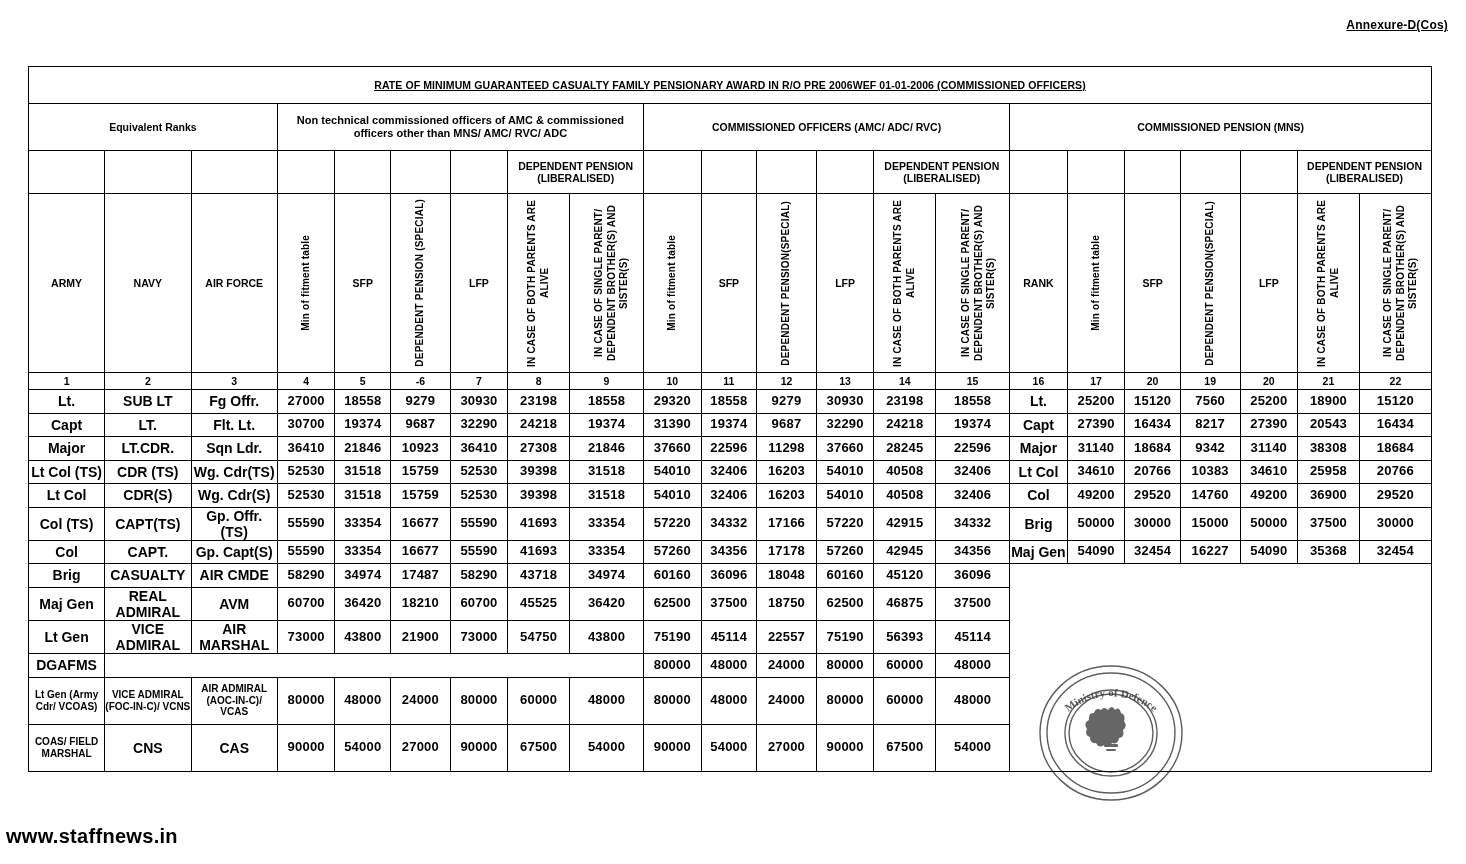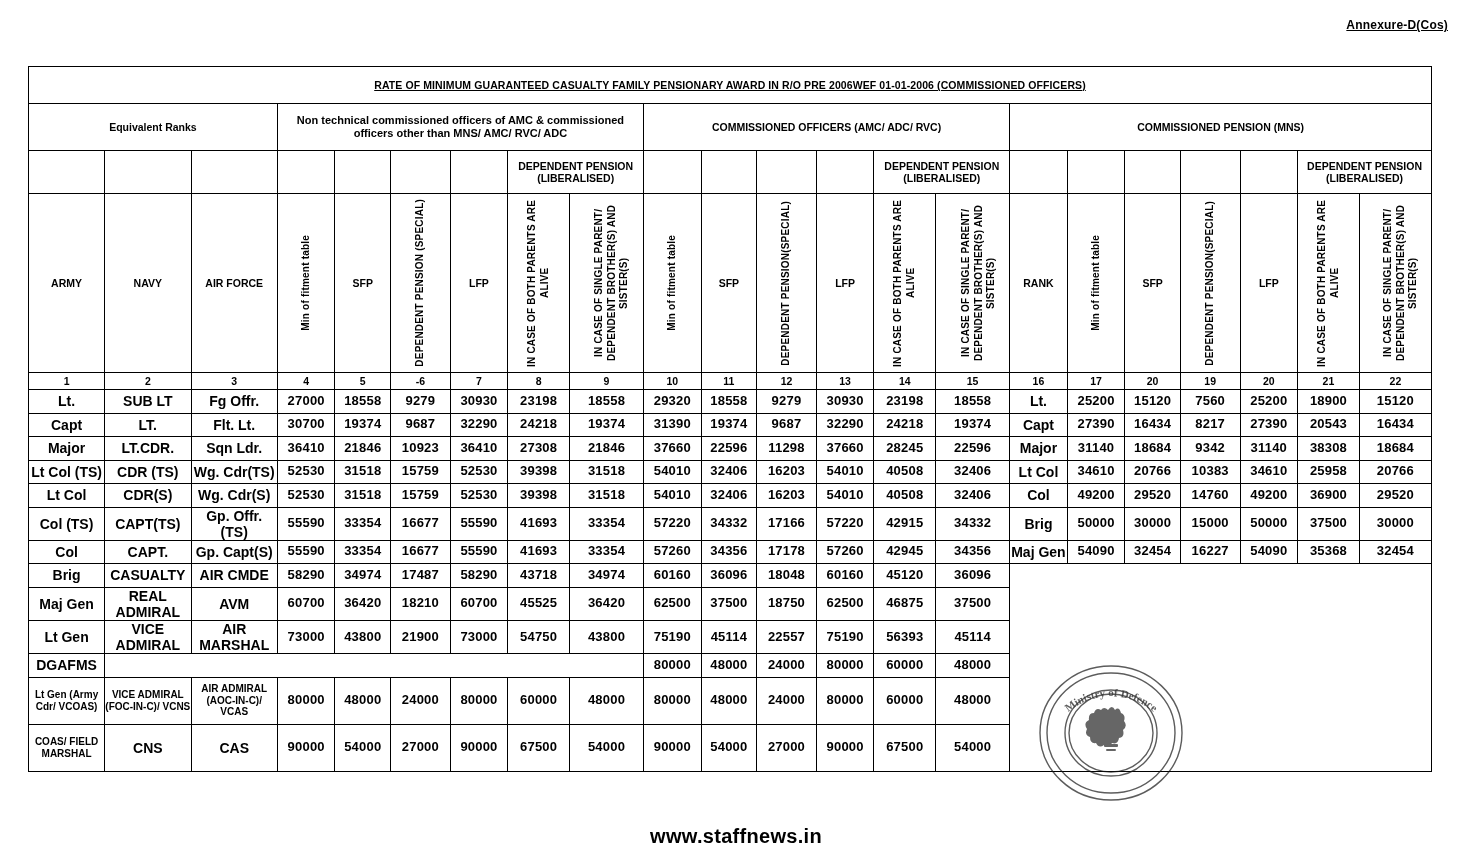--- a/index.html
+++ b/index.html
@@ -12,21 +12,21 @@
     overflow:hidden;
   }
   .annexure{
     position:absolute; top:18px; right:18px;
     font-size:12px; font-weight:bold;
     text-decoration:underline;
     letter-spacing:.2px;
   }
   .watermark{
     position:absolute; left:0; right:0; bottom:16px;
-    text-align:center; font-size:20px; font-weight:bold;
+    font-size:20px; font-weight:bold;
     letter-spacing:.3px;
     padding-left:6px;
   }
   .sheet{
     position:absolute; left:28px; top:66px;
     width:1404px;
   }
   table.grid{
     border-collapse:collapse;
     table-layout:fixed;

